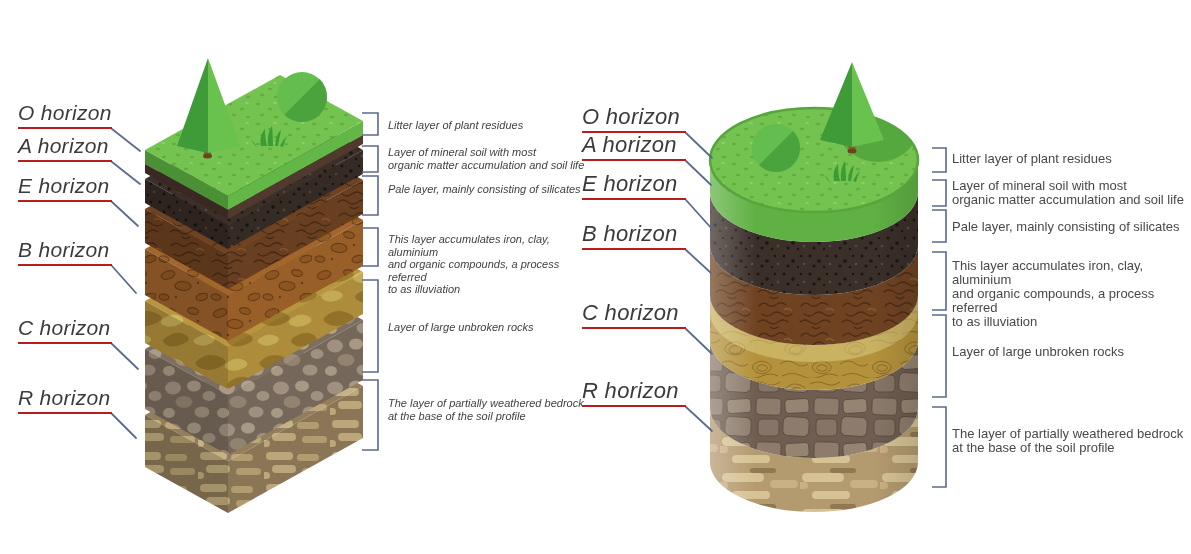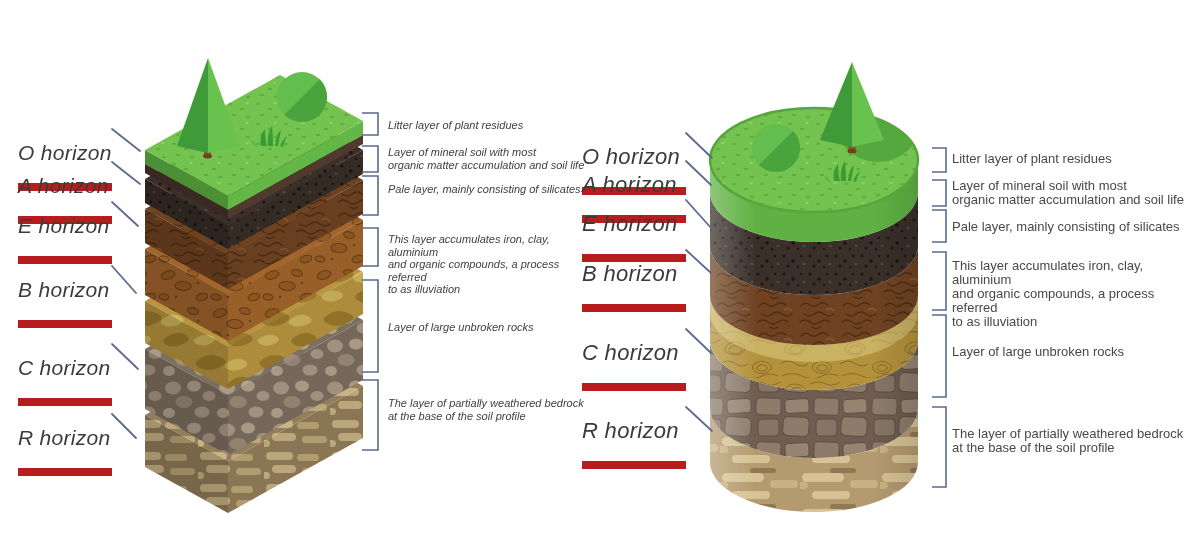--- a/index.html
+++ b/index.html
@@ -1,21 +1,21 @@
 <!DOCTYPE html>
 <html><head>
 <meta charset="utf-8">
 <style>
   html,body{margin:0;padding:0;background:#fff;}
   .stage{position:relative;width:1191px;height:554px;background:#ffffff;overflow:hidden;
          font-family:"Liberation Sans",sans-serif;}
   .art{position:absolute;left:0;top:0;z-index:0;}
   .hlabel{position:absolute;z-index:2;color:#3b3b3b;font-style:italic;font-weight:500;
-          font-size:21px;line-height:22px;padding-bottom:19px;
-          border-bottom:8px solid #b91c1c;letter-spacing:.3px;margin-top:40px;}
+          font-size:21px;line-height:22px;padding-bottom:3px;
+          border-bottom:2px solid #b91c1c;letter-spacing:.3px;}
   .hlabel--right{font-size:22px;line-height:23px;}
   .ldesc{position:absolute;z-index:2;font-style:italic;font-size:11px;line-height:12.5px;
          color:#3f3f3f;white-space:pre-line;width:200px;}
   .rdesc{position:absolute;z-index:2;font-size:13px;line-height:14px;color:#484848;
          white-space:pre-line;width:250px;}
 </style>
 </head>
 <body>
 
 <div class="stage">

